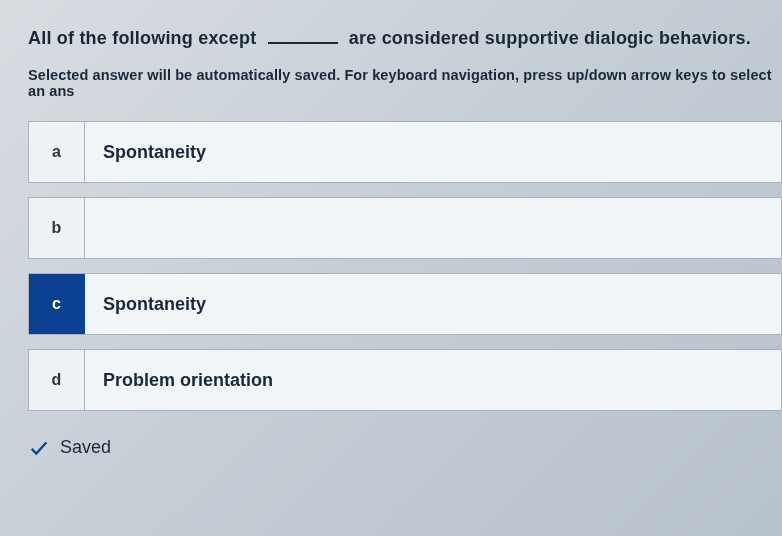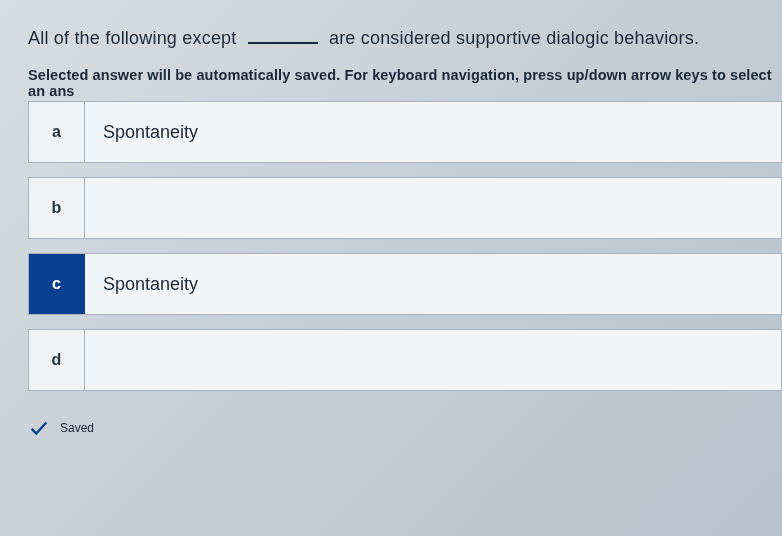--- a/index.html
+++ b/index.html
@@ -11,37 +11,37 @@
       font-family: Arial, Helvetica, sans-serif;
       background: linear-gradient(135deg, #d8dde2 0%, #c5cdd5 50%, #b8c2cc 100%);
       width: 782px;
       height: 536px;
       overflow: hidden;
       color: #2a3542;
       padding: 28px 0 0 28px;
     }
     .question-text {
       font-size: 18px;
-      font-weight: 400;
+      font-weight: 700;
       color: #1a2838;
       margin-bottom: 18px;
       letter-spacing: 0.2px;
     }
     .blank {
       display: inline-block;
       border-bottom: 2px solid #1a2838;
       width: 70px;
       margin: 0 6px;
       vertical-align: baseline;
     }
     .instruction {
       font-size: 14.5px;
       font-weight: 700;
       color: #1a2838;
-      margin-bottom: 2px;
+      margin-bottom: 22px;
       letter-spacing: 0.1px;
     }
     .options {
       display: flex;
       flex-direction: column;
       gap: 14px;
     }
     .option {
       display: flex;
       background: #f2f5f7;
@@ -66,28 +66,28 @@
       color: #ffffff;
       border-right: 1px solid #0a3f91;
     }
     .option .answer-text {
       flex: 1;
       display: flex;
       align-items: center;
       padding-left: 18px;
       font-size: 18px;
       color: #1a2838;
-      font-weight: 400;
+      font-weight: 700;
     }
     .saved-row {
       margin-top: 26px;
       display: flex;
-      align-items: center;
+      align-items: flex-start;
       gap: 10px;
-      font-size: 12px;
+      font-size: 18px;
       color: #1a2838;
       font-weight: 500;
     }
     .check-icon {
       width: 22px;
       height: 22px;
       display: flex;
       align-items: center;
       justify-content: center;
     }
@@ -115,20 +115,21 @@
   </div>
   <div class="option">
     <div class="letter-box">b</div>
   </div>
   <div class="option selected">
     <div class="letter-box">c</div>
     <div class="answer-text">Spontaneity</div>
   </div>
   <div class="option">
     <div class="letter-box">d</div>
+    <div class="answer-text">Problem orientation</div>
   </div>
 </div>
 
 <div class="saved-row">
   <span class="check-icon">
     <svg viewBox="0 0 24 24" width="22" height="22">
       <polyline points="4,13 9,18 20,6"></polyline>
     </svg>
   </span>
   <span>Saved</span>

